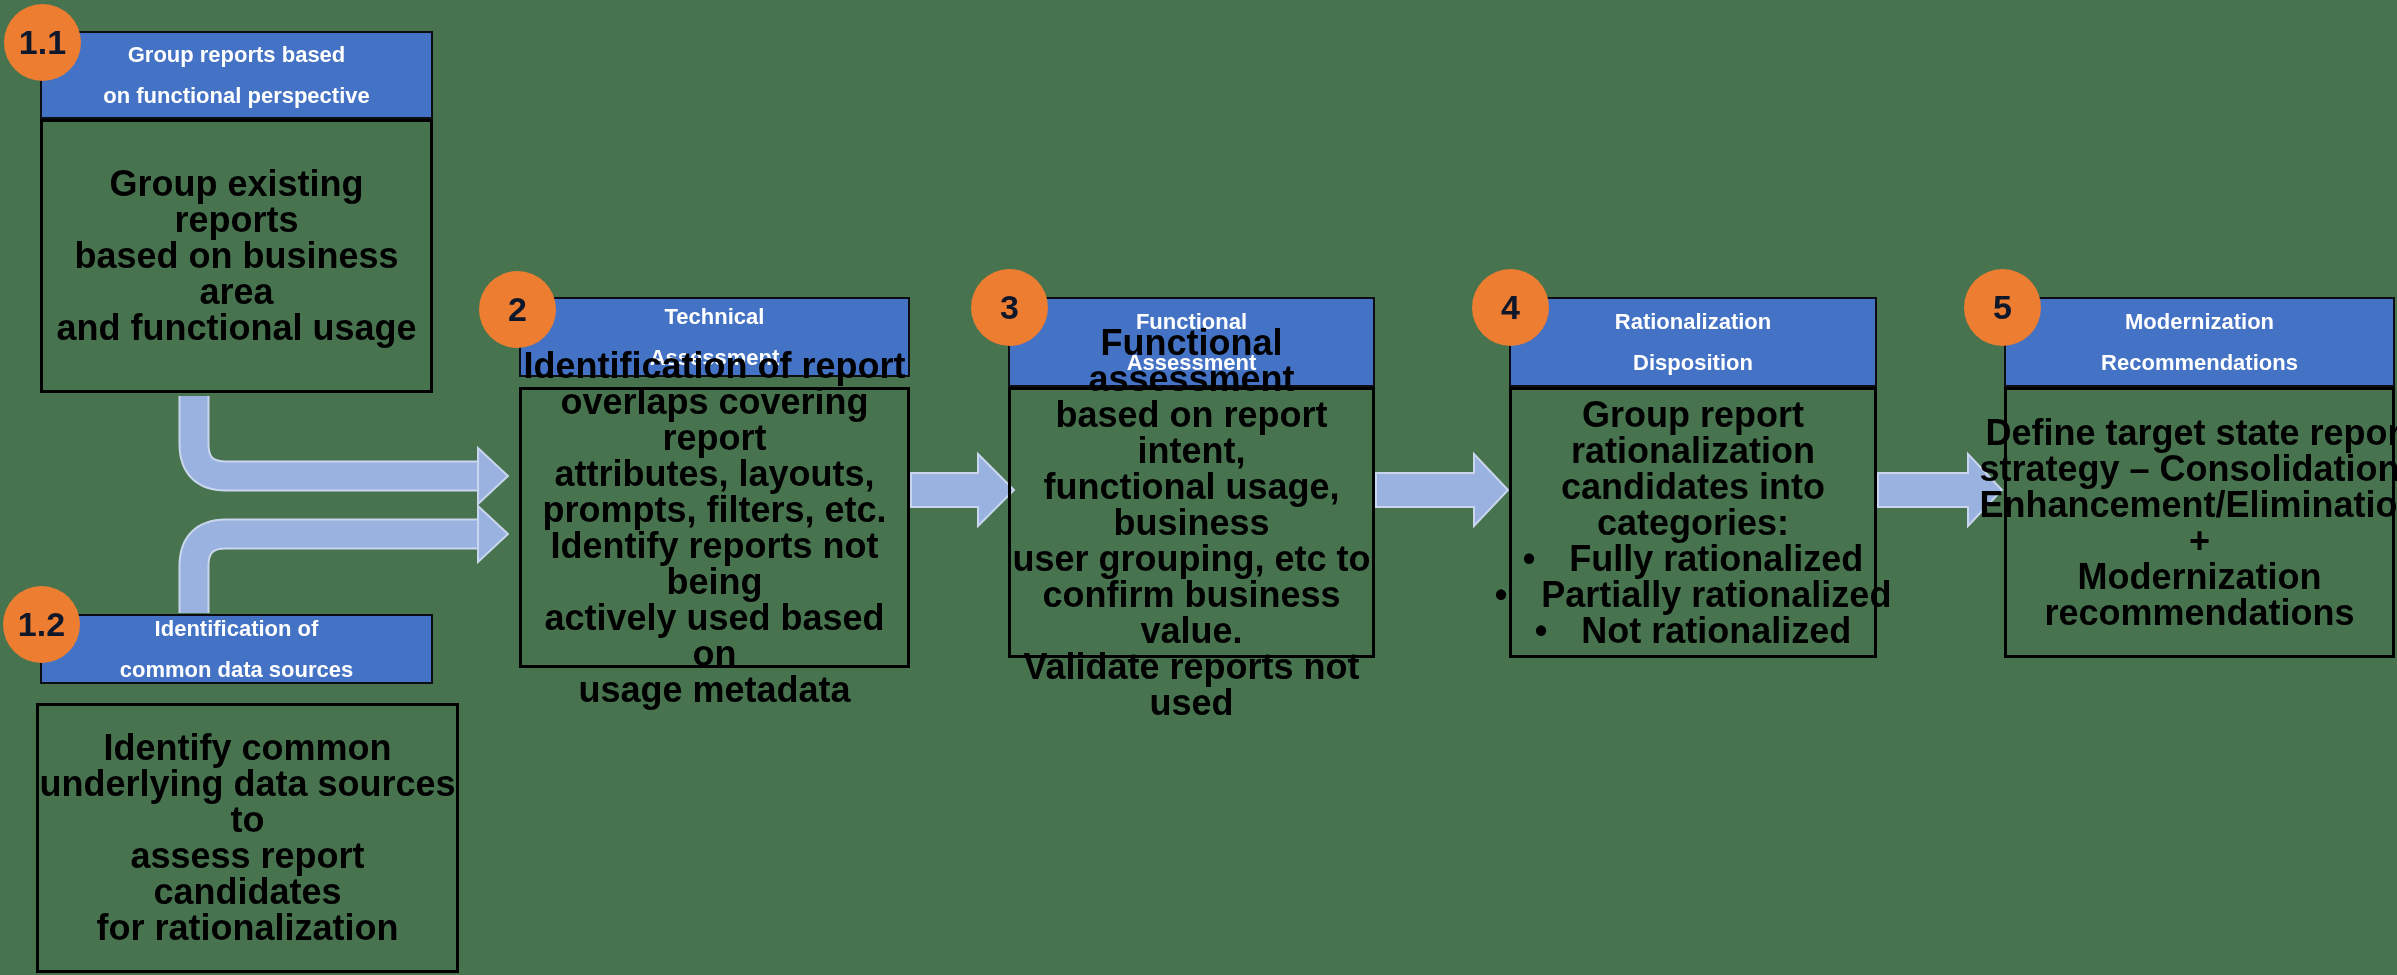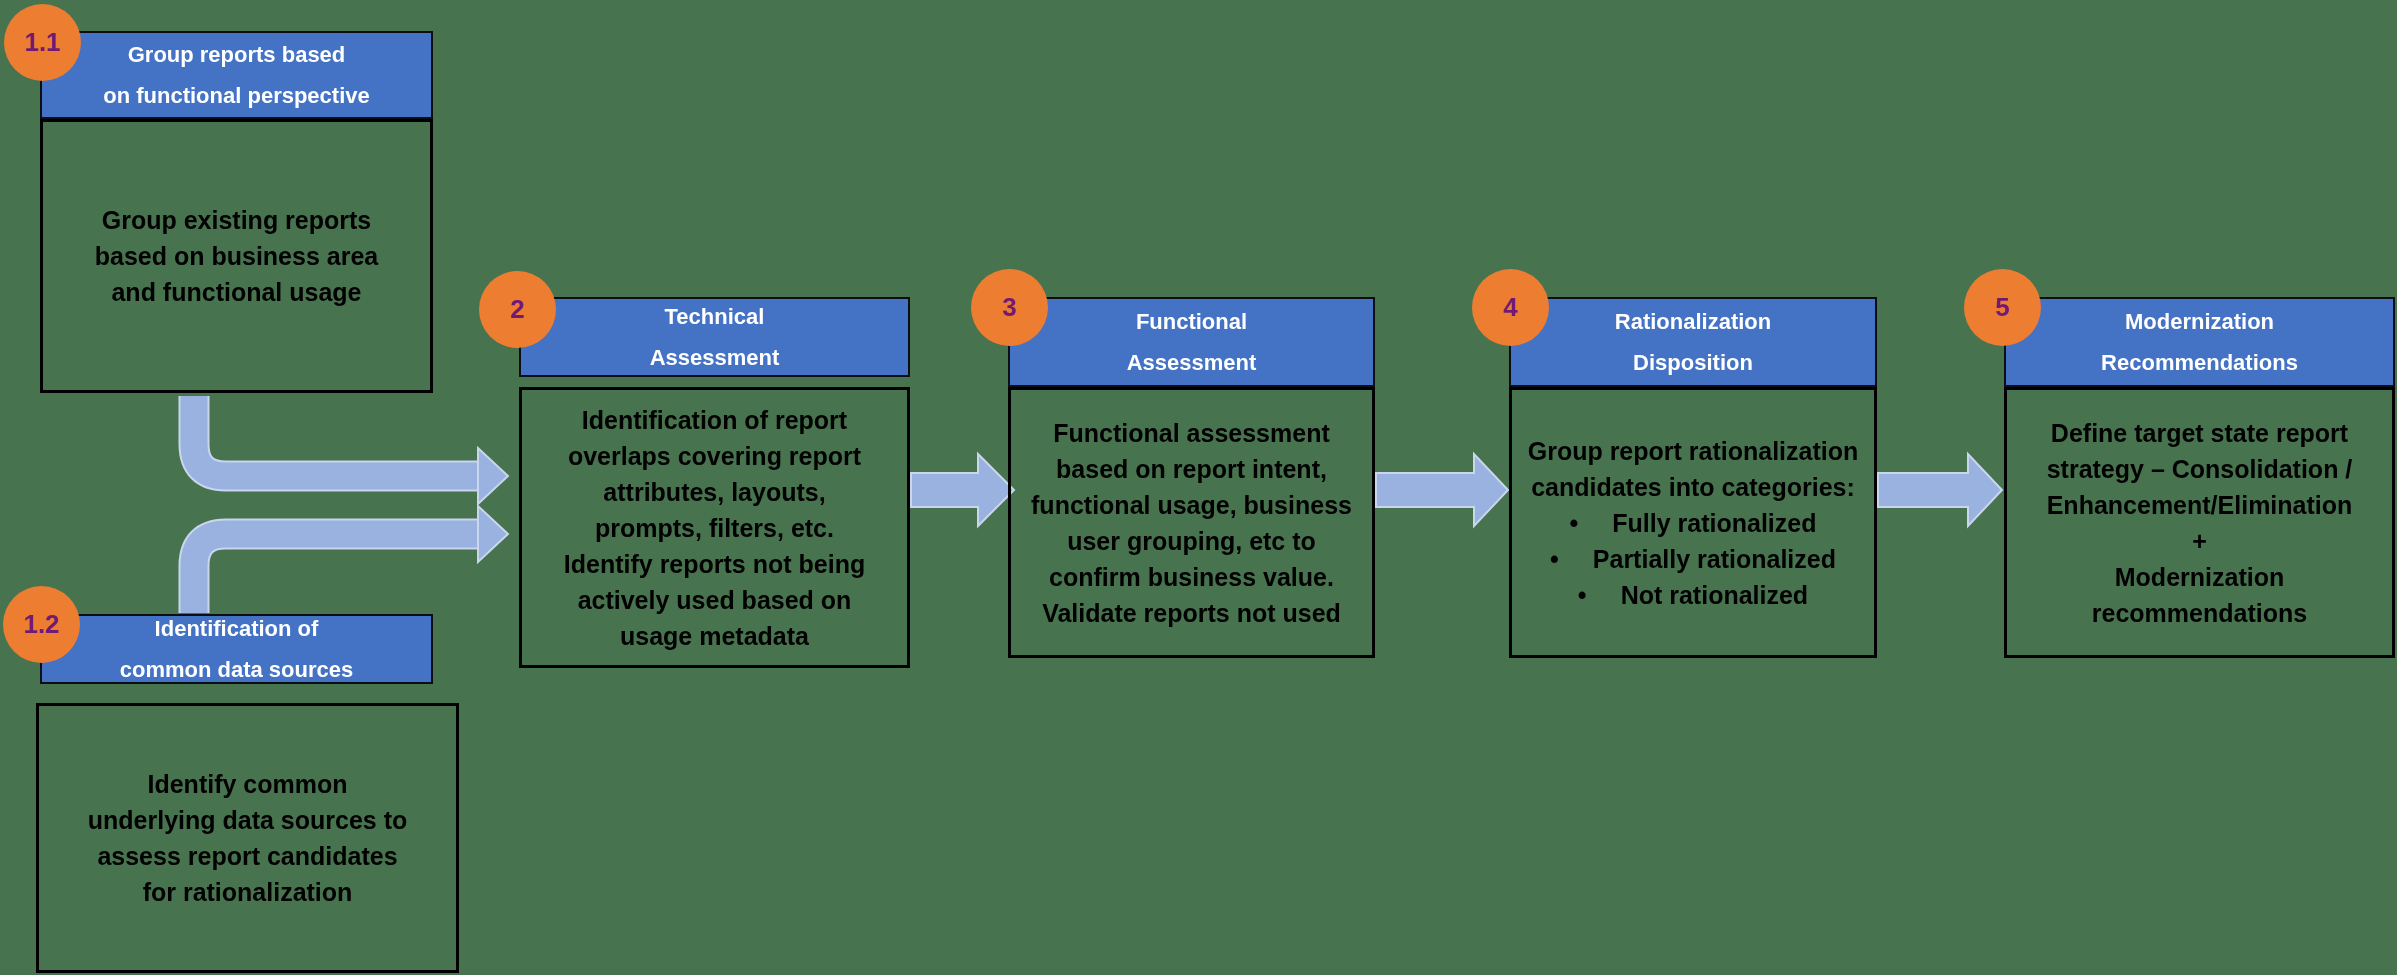--- a/index.html
+++ b/index.html
@@ -20,28 +20,28 @@
     border:2px solid #0d0d14;
     color:var(--header-text,#fff);
     font-weight:700;font-size:22px;line-height:41px;
     display:flex;align-items:center;justify-content:center;
     text-align:center;white-space:pre-line;
   }
   .bdy{
     position:absolute;z-index:2;box-sizing:border-box;
     border:3px solid var(--box-border,#000);
     color:var(--body-text,#000);
-    font-weight:700;font-size:25px;line-height:36px;
+    font-weight:700;font-size:36px;line-height:36px;
     display:flex;flex-direction:column;align-items:center;justify-content:center;
     text-align:center;white-space:pre-line;
   }
   .badge{
     position:absolute;z-index:5;width:77px;height:77px;border-radius:50%;
     background:var(--badge-orange,#ED7D31);
-    color:#701a75;font-weight:700;font-size:26px;
+    color:#0f172a;font-weight:700;font-size:34px;
     display:flex;align-items:center;justify-content:center;
   }
   .blt::before{content:"\2022";margin-right:34px;}
   .blt{white-space:nowrap;}
 
   #b11-h{left:40px;top:31px;width:393px;height:88px}
   #b11-b{left:40px;top:119px;width:393px;height:274px}
   #b11-badge{left:4px;top:4px}
 
   #b12-h{left:40px;top:614px;width:393px;height:70px}

